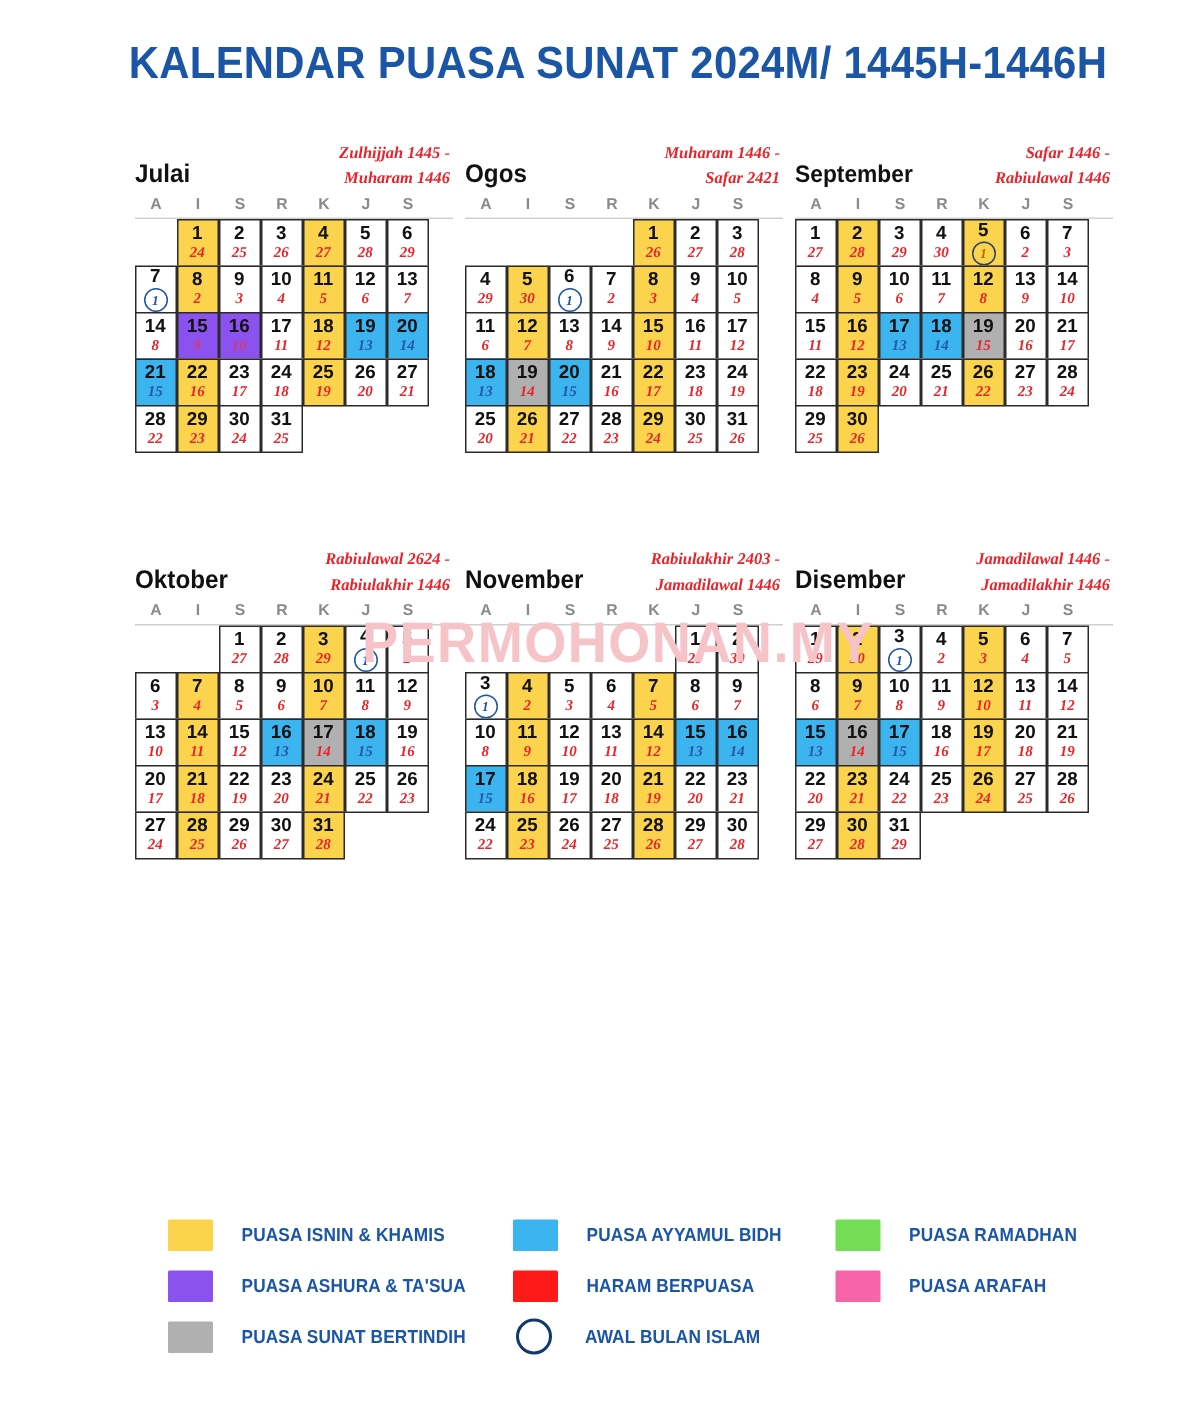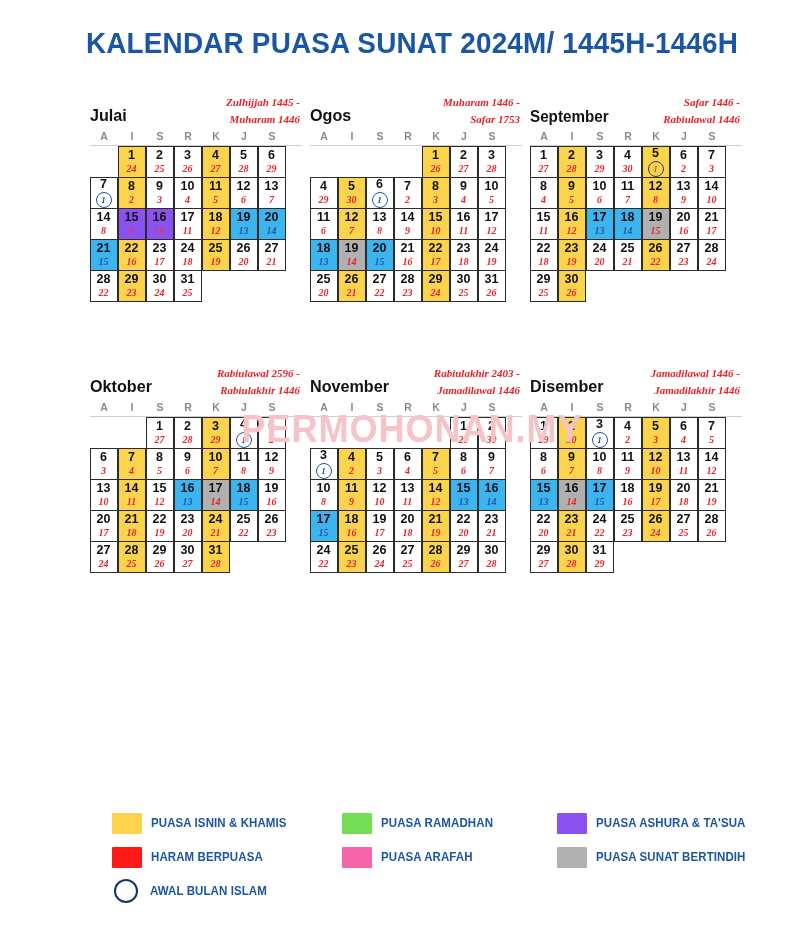--- a/index.html
+++ b/index.html
@@ -191,21 +191,21 @@
     left: 100px;
     width: 660px;
     display: grid;
     grid-template-columns: 230px 215px 215px;
     grid-auto-rows: 34px;
     align-items: center;
   }
   .lg-item {
     display: flex;
     align-items: center;
-    gap: 9px;
+    gap: 19px;
   }
   .swatch {
     width: 30px;
     height: 21px;
     flex: 0 0 auto;
     border-radius: 1px;
   }
   .swatch.circle {
     width: 24px;
     height: 24px;
@@ -380,21 +380,21 @@
             <div class="greg">31</div>
             <div class="hij">25</div>
           </div>
         </div>
       </div>
       <div class="month m2">
         <div class="mhead">
           <div class="mname">Ogos</div>
           <div class="hijri">
             <span class="l1">Muharam 1446 -</span>
-            <span class="l2">Safar 1753</span>
+            <span class="l2">Safar 2421</span>
           </div>
         </div>
         <div class="dow">
           <span>A</span>
           <span>I</span>
           <span>S</span>
           <span>R</span>
           <span>K</span>
           <span>J</span>
           <span>S</span>
@@ -669,21 +669,21 @@
             <div class="hij">26</div>
           </div>
         </div>
       </div>
     </div>
   <div class="cal-row row2" id="row-2">
       <div class="month">
         <div class="mhead">
           <div class="mname">Oktober</div>
           <div class="hijri">
-            <span class="l1">Rabiulawal 2596 -</span>
+            <span class="l1">Rabiulawal 2624 -</span>
             <span class="l2">Rabiulakhir 1446</span>
           </div>
         </div>
         <div class="dow">
           <span>A</span>
           <span>I</span>
           <span>S</span>
           <span>R</span>
           <span>K</span>
           <span>J</span>
@@ -1108,20 +1108,24 @@
         </div>
       </div>
     </div>
 
   <div class="legend" id="legend">
       <div class="lg-item">
         <div class="swatch" style="background: rgb(252, 211, 77);"></div>
         <div class="lg-label">PUASA ISNIN &amp; KHAMIS</div>
       </div>
       <div class="lg-item">
+        <div class="swatch" style="background: rgb(60, 180, 239);"></div>
+        <div class="lg-label">PUASA AYYAMUL BIDH</div>
+      </div>
+      <div class="lg-item">
         <div class="swatch" style="background: rgb(116, 221, 85);"></div>
         <div class="lg-label">PUASA RAMADHAN</div>
       </div>
       <div class="lg-item">
         <div class="swatch" style="background: rgb(139, 82, 240);"></div>
         <div class="lg-label">PUASA ASHURA &amp; TA'SUA</div>
       </div>
       <div class="lg-item">
         <div class="swatch" style="background: rgb(255, 26, 26);"></div>
         <div class="lg-label">HARAM BERPUASA</div>

